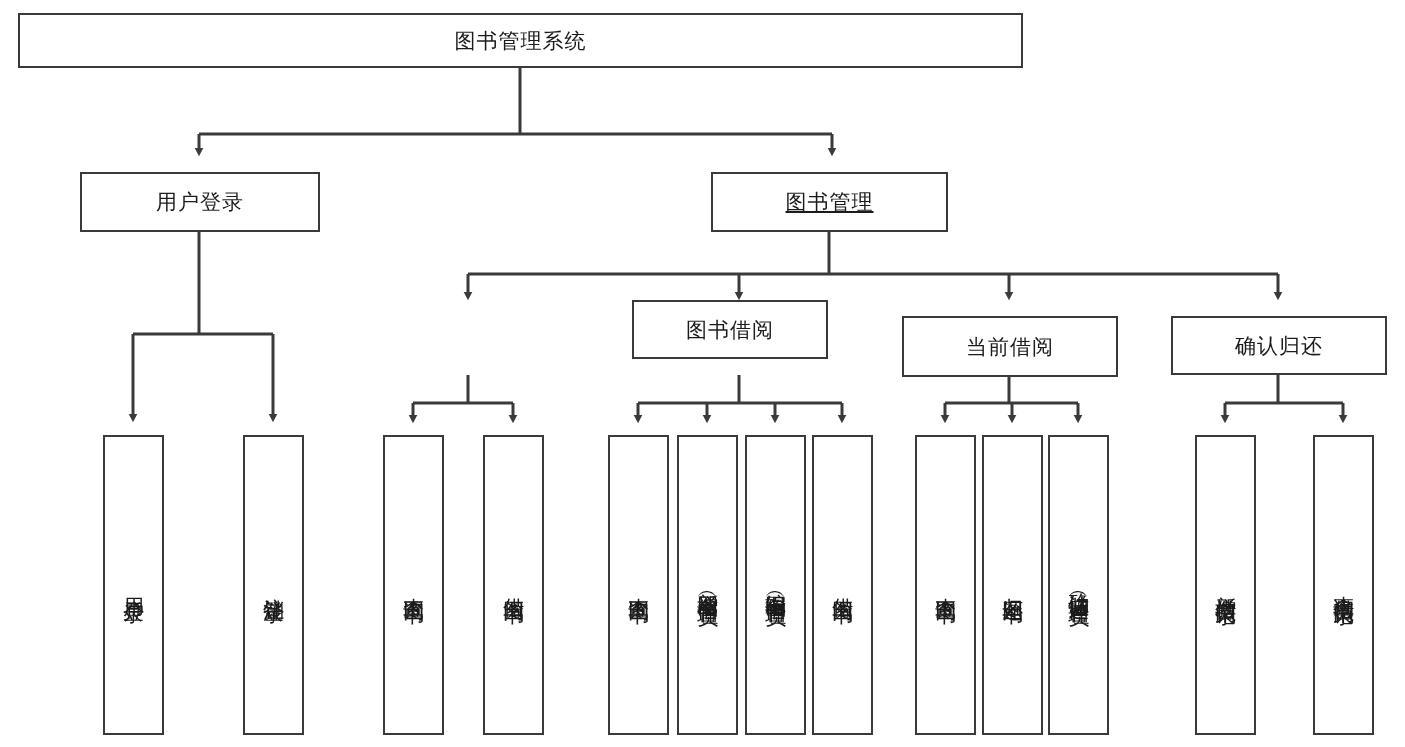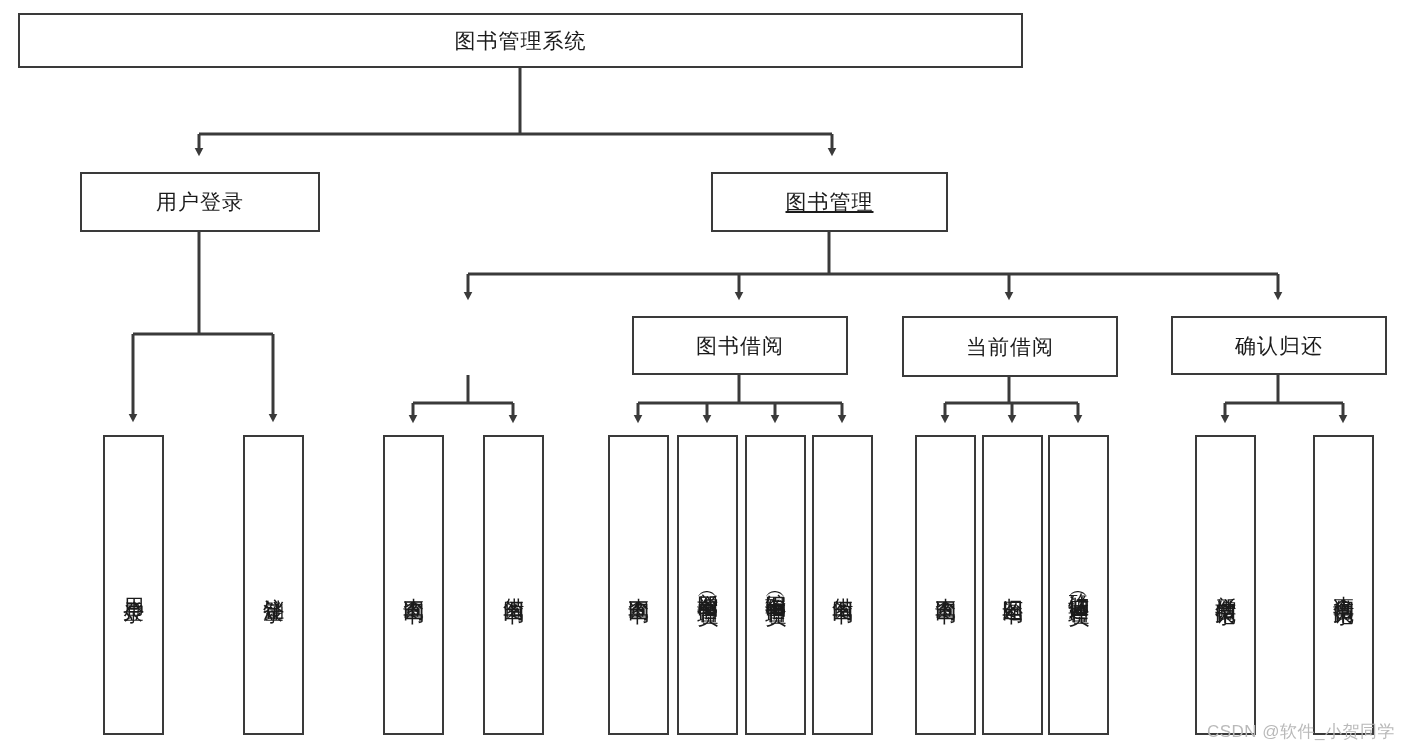--- a/index.html
+++ b/index.html
@@ -123,21 +123,21 @@
     <span>图书管理系统</span>
   </div>
 
   <div class="node horiz" style="left:80px; top:172px; width:240px; height:60px;">
     <span>用户登录</span>
   </div>
   <div class="node horiz" style="left:711px; top:172px; width:237px; height:60px;text-decoration:underline;">
     <span>图书管理</span>
   </div>
 
-  <div class="node horiz" style="left:632px; top:316px; width:216px; height:59px;">
+  <div class="node horiz" style="left:632px; top:300px; width:196px; height:59px;">
     <span>图书借阅</span>
   </div>
   <div class="node horiz" style="left:902px; top:316px; width:216px; height:61px;">
     <span>当前借阅</span>
   </div>
   <div class="node horiz" style="left:1171px; top:316px; width:216px; height:59px;">
     <span>确认归还</span>
   </div>
 
   <div class="node vert" style="left:103px; top:435px; width:61px; height:300px;">
@@ -177,15 +177,14 @@
     <span class="vtext">确认归还（管理员）</span>
   </div>
 
   <div class="node vert" style="left:1195px; top:435px; width:61px; height:300px;">
     <span class="vtext">新增借阅记录</span>
   </div>
   <div class="node vert" style="left:1313px; top:435px; width:61px; height:300px;">
     <span class="vtext">查询借阅记录</span>
   </div>
 
-  <div id="watermark">CSDN @软件_小贺同学</div>
 
 </div>
 
 </body></html>

